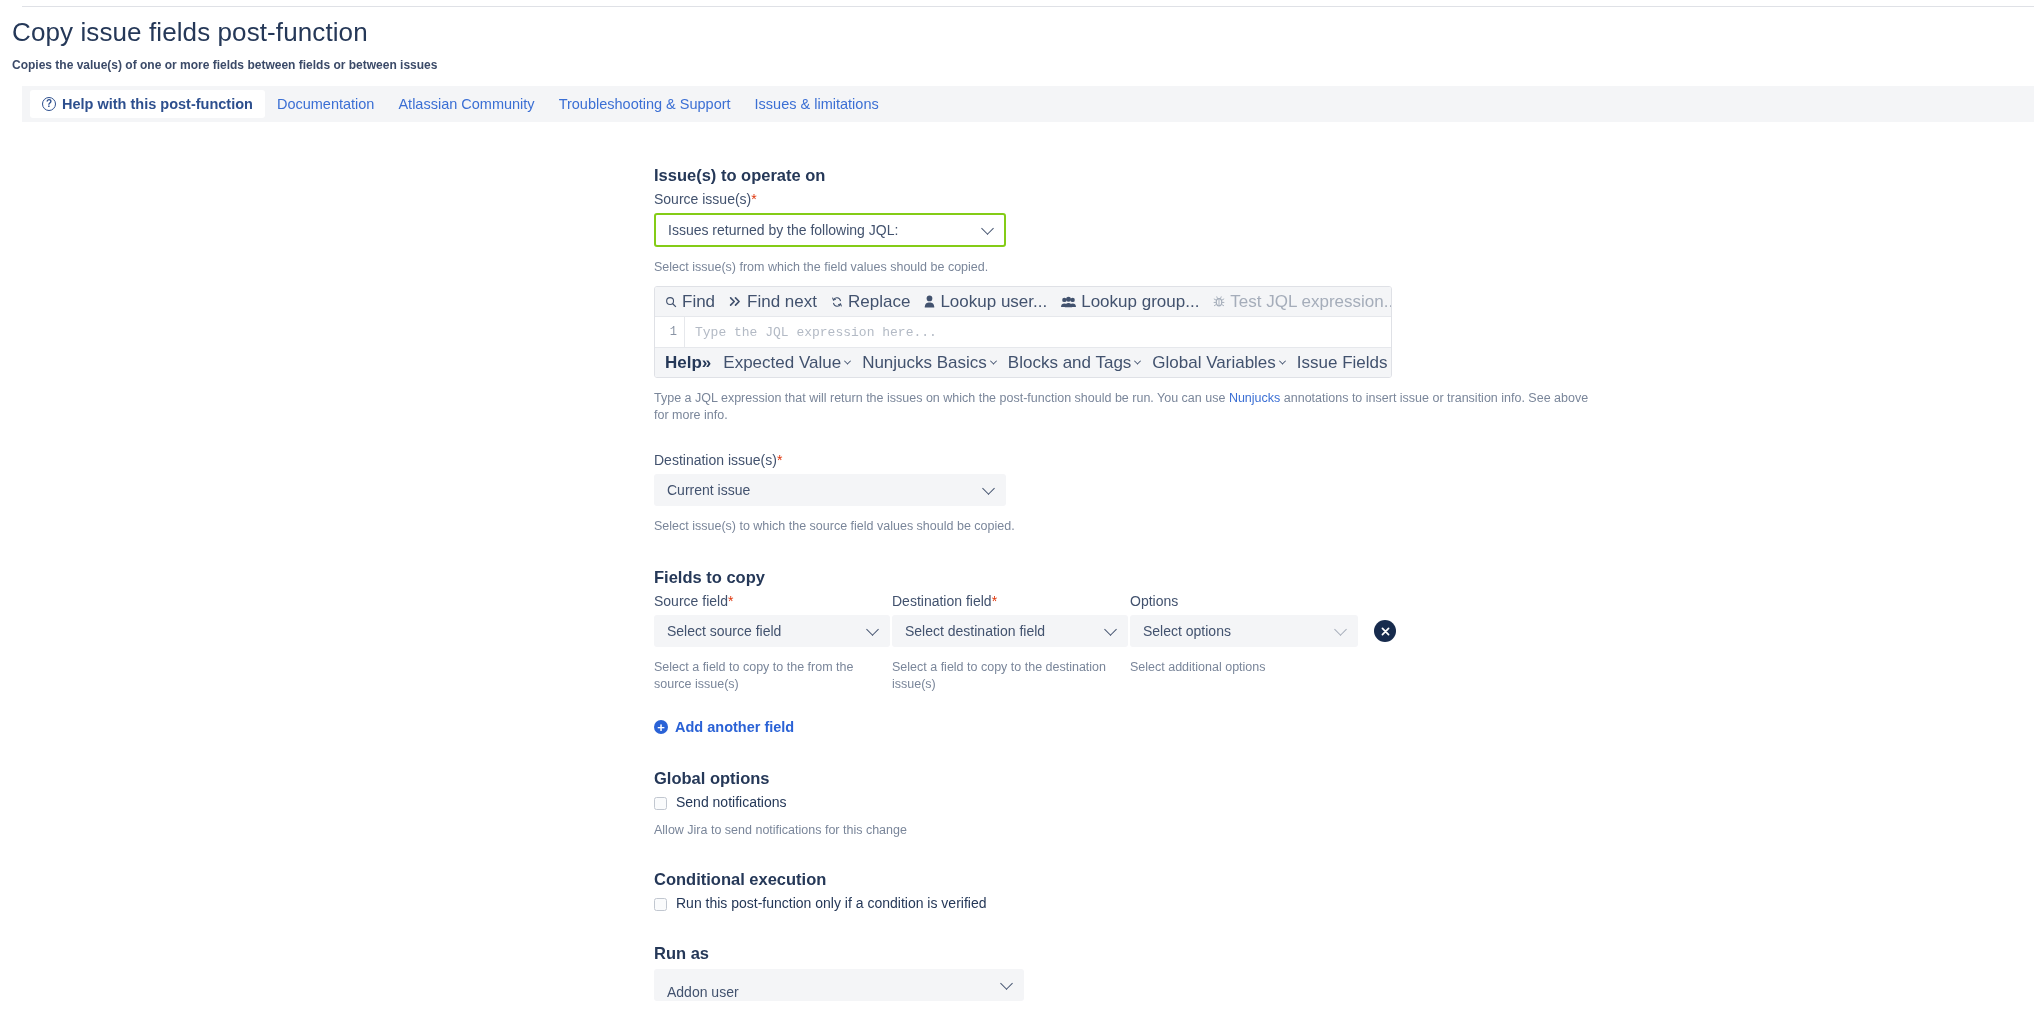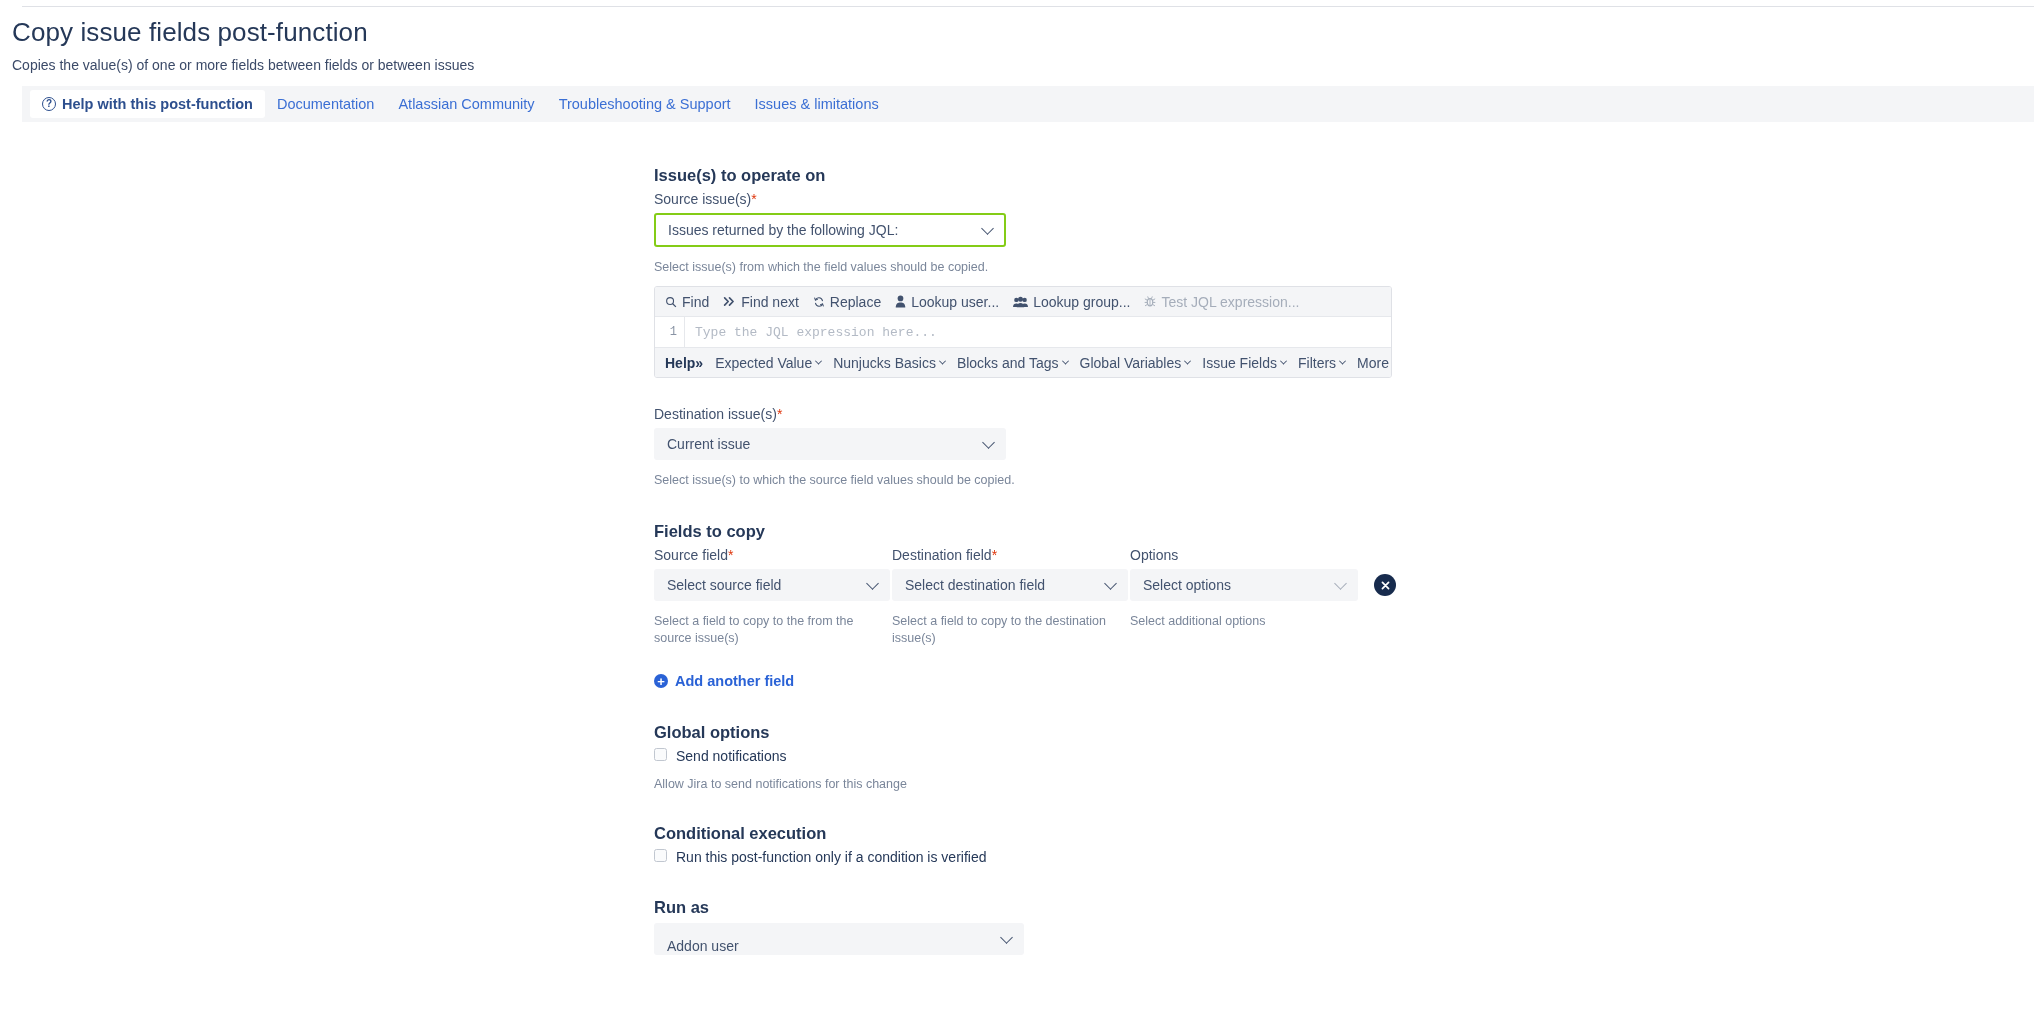--- a/index.html
+++ b/index.html
@@ -23,24 +23,25 @@
   .page-header { position: absolute; left: 12px; top: 16px; }
   .page-title {
     font-size: 26px;
     font-weight: 400;
     color: #253858;
     letter-spacing: 0.1px;
     line-height: 32px;
     margin: 0;
   }
   .page-subtitle {
-    font-size: 14px;
+    font-size: 12px;
     color: #3b4a68;
     margin: 8px 0 0 0;
     line-height: 18px;
+    font-weight: bold;
   }
 
   
   .tabbar {
     position: absolute;
     left: 22px; top: 86px; right: 0; height: 36px;
     background: #f4f5f7;
     display: flex;
     align-items: center;
     padding-left: 8px;
@@ -138,21 +139,21 @@
     border-radius: 3px;
     background: #ffffff;
     overflow: hidden;
   }
   .jql-toolbar, .jql-helpbar {
     background: #f4f5f7;
     height: 30px;
     display: flex; align-items: center;
     padding: 0 10px;
     gap: 14px;
-    font-size: 14px;
+    font-size: 17px;
     color: #42526e;
     border-bottom: 1px solid #e6e8ec;
   }
   .jql-helpbar {
     border-bottom: none;
     border-top: 1px solid #e6e8ec;
     gap: 12px;
   }
   .tool { display: flex; align-items: center; gap: 5px; cursor: pointer; white-space: nowrap; }
   .tool.disabled { color: #a5adba; cursor: default; }
@@ -215,21 +216,21 @@
   }
   .plus-icon {
     width: 14px; height: 14px; border-radius: 50%;
     background: #2a62d6; color: #ffffff;
     display: inline-flex; align-items: center; justify-content: center;
     font-size: 13px; line-height: 1; font-weight: bold;
   }
 
   
   .check-row {
-    display: flex; align-items: flex-start; gap: 9px;
+    display: flex; align-items: flex-end; gap: 9px;
     margin-top: 6px;
     font-size: 14px;
     color: #253858;
     cursor: pointer;
   }
   .checkbox {
     width: 13px; height: 13px;
     border: 1.5px solid #c1c7d0;
     border-radius: 2.5px;
     background: #fafbfc;
@@ -371,20 +372,23 @@
         <span>Filters</span>
         <span class="mini-chev"></span>
       </div>
       <div class="help-item">
         <span>More help</span>
         <span class="mini-chev"></span>
       </div>
     </div>
   </div>
 
+  <div class="hint" style="width:940px;">
+    <span>Type a JQL expression that will return the issues on which the post-function should be run. You can use </span><a href="#">Nunjucks</a><span> annotations to insert issue or transition info. See above for more info.</span>
+  </div>
 
   
   <div class="field-label" style="margin-top:28px;">
     <span>Destination issue(s)</span><span class="req">*</span>
   </div>
   <div class="select" id="destination-select">
     <span>Current issue</span>
     <span class="chev"></span>
   </div>
   <div class="hint">Select issue(s) to which the source field values should be copied.</div>

